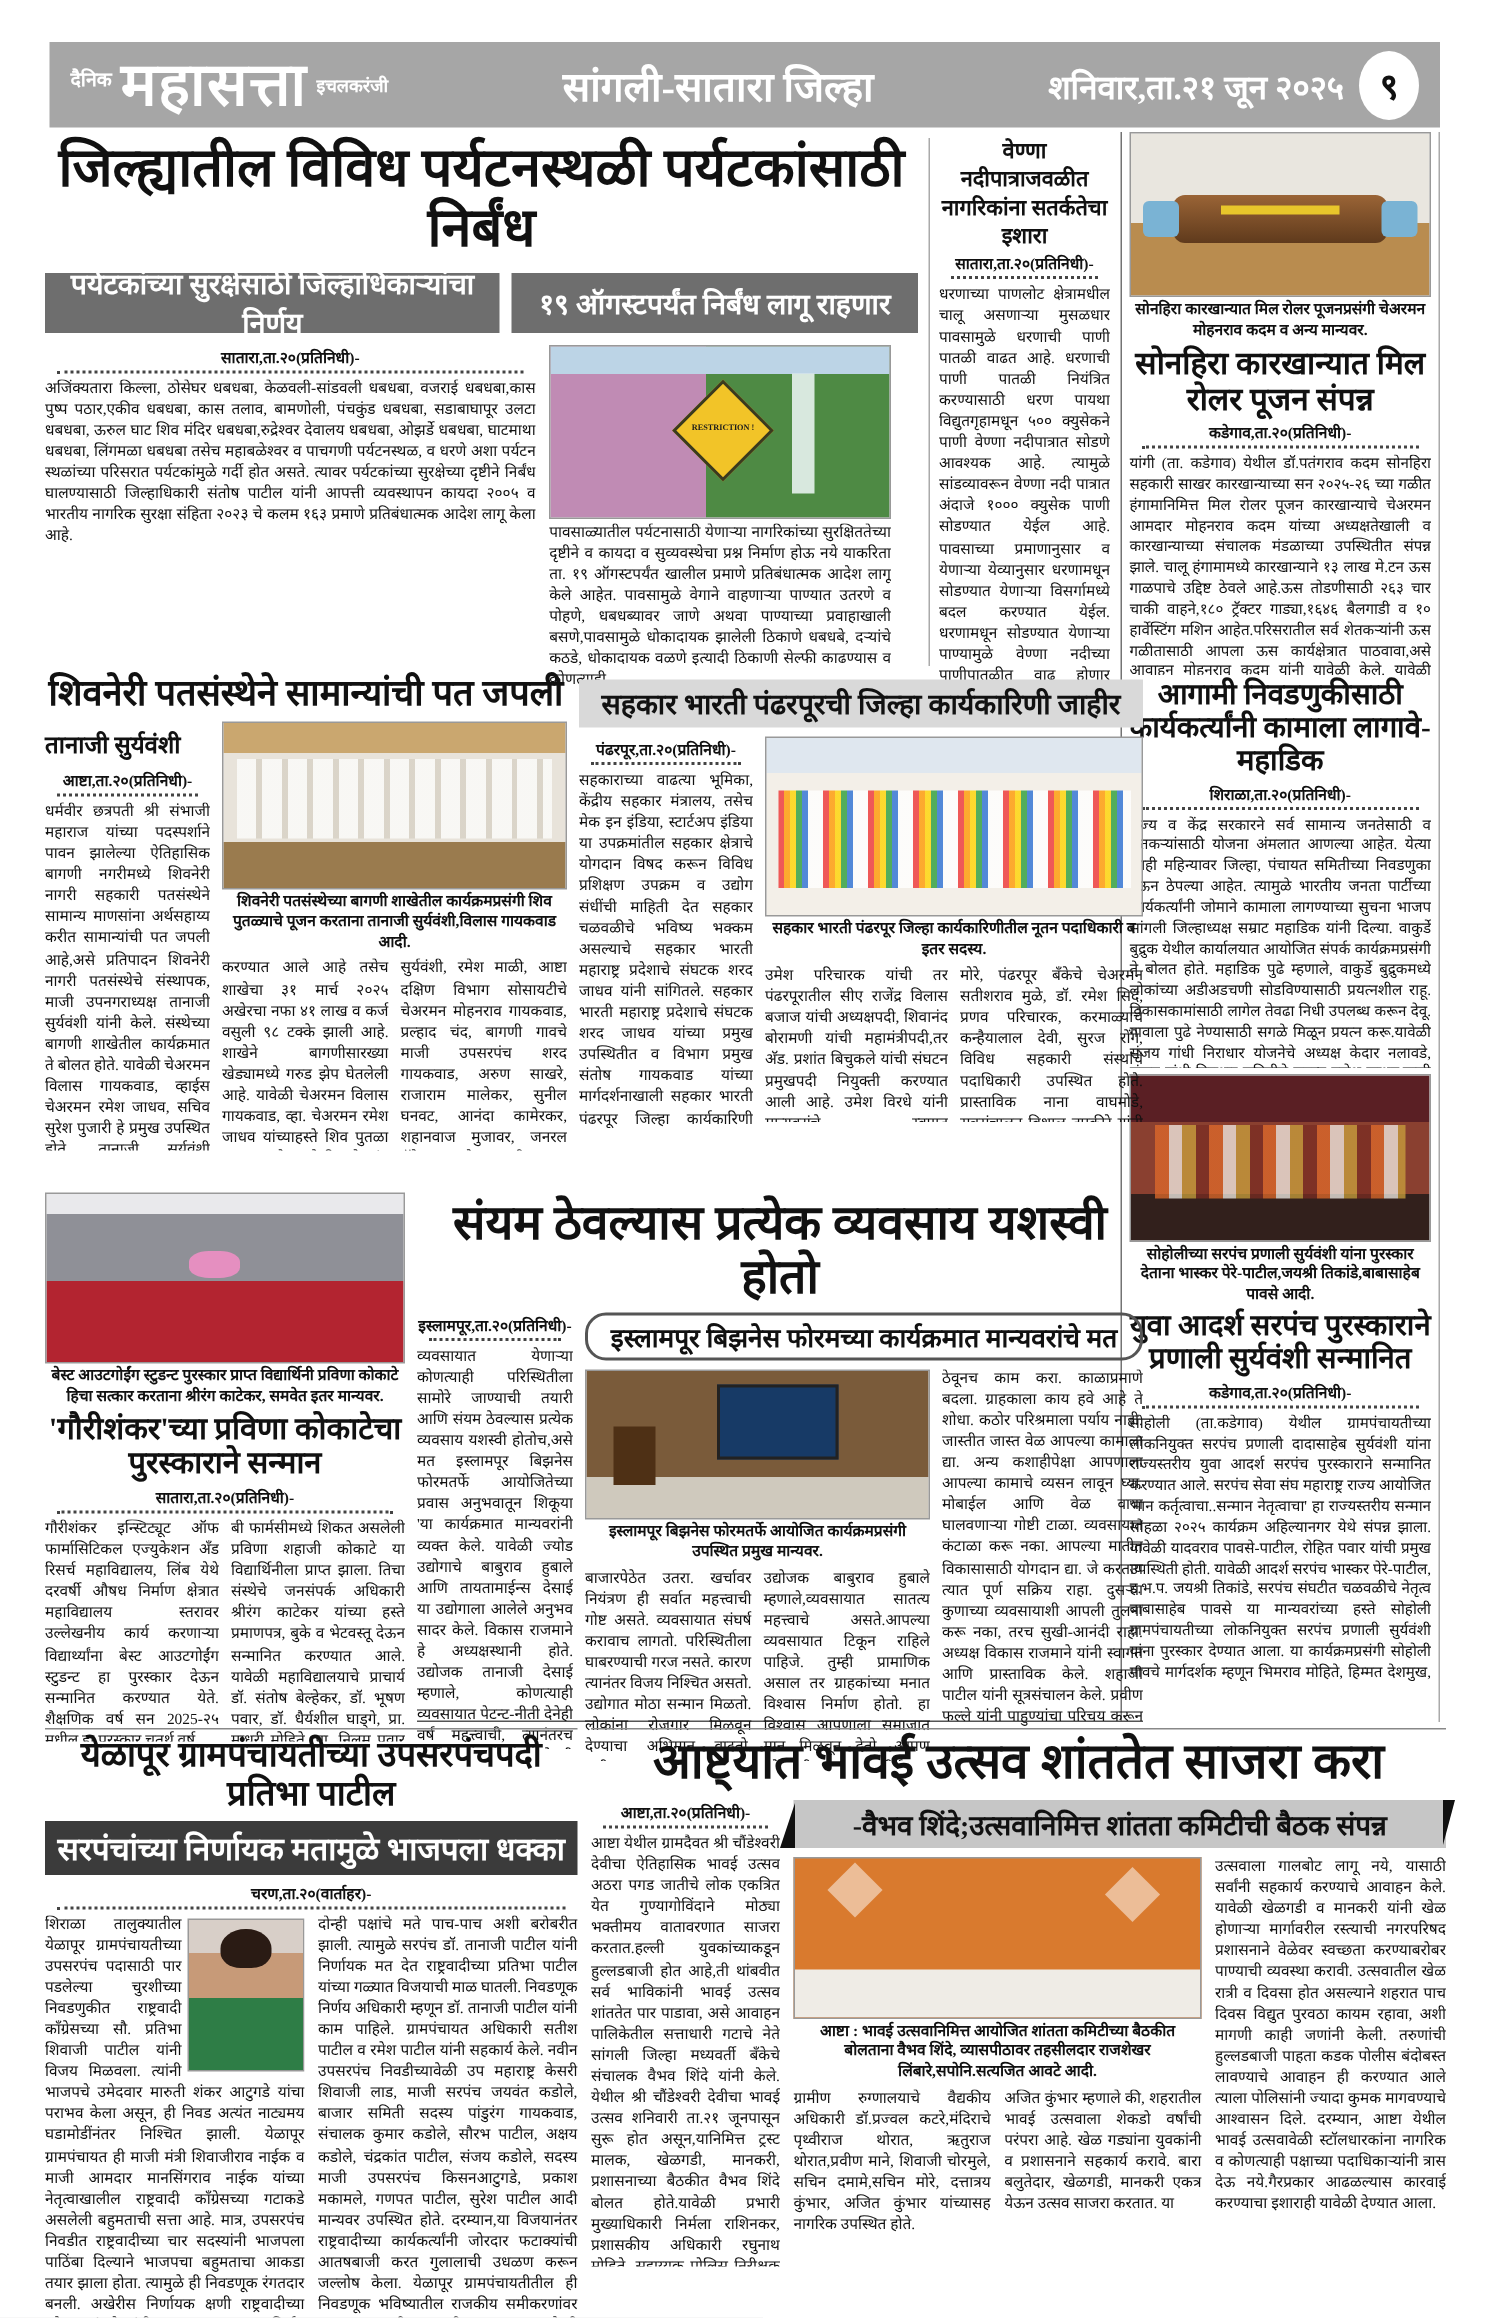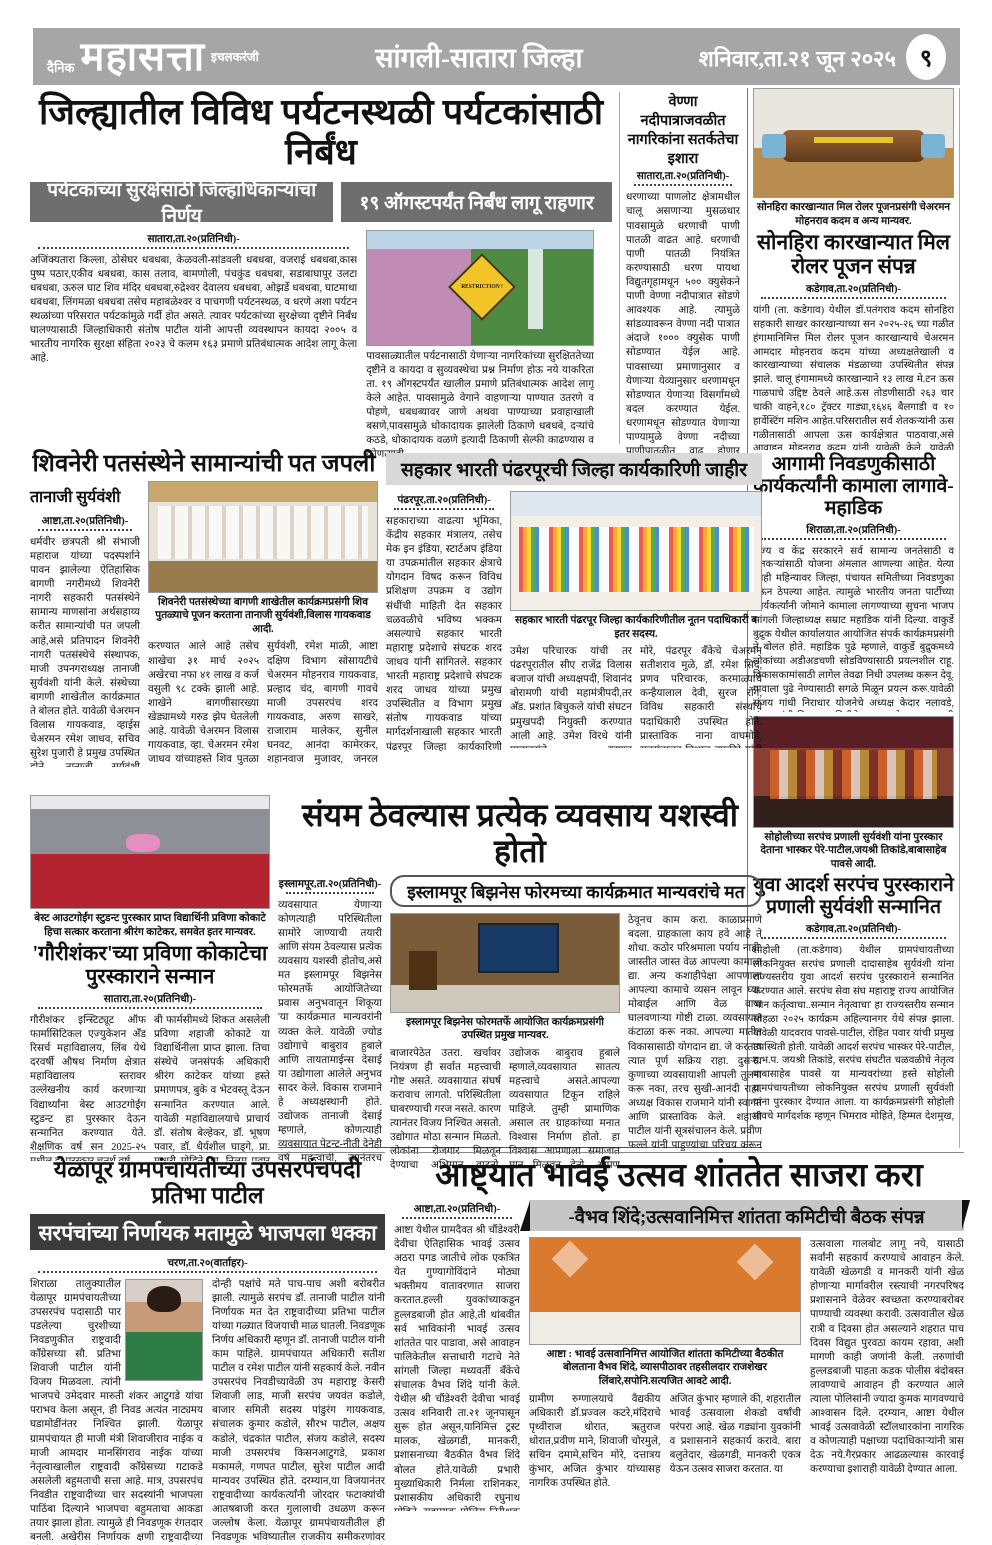--- a/index.html
+++ b/index.html
@@ -2,21 +2,21 @@
 <html><head>
 <meta charset="utf-8">
 <style>
   html,body{margin:0;padding:0;background:#f2f2f2;}
   .page{position:relative;width:992px;height:1545px;background:#fff;margin:0 auto;
         font-family:"Liberation Serif","DejaVu Serif",serif;color:#111;overflow:hidden;}
   
   .masthead{position:absolute;left:33px;top:28px;width:927px;height:57px;background:#a6a6a6;
             display:flex;align-items:center;justify-content:space-between;padding:0 14px;box-sizing:border-box;color:#fff;}
   .mh-left{display:flex;align-items:center;gap:6px;}
-  .mh-daily{font-size:13px;font-weight:bold;align-self:flex-start;margin-top:21px;}
+  .mh-daily{font-size:13px;font-weight:bold;align-self:flex-start;margin-top:6px;}
   .mh-title{font-size:40px;font-weight:bold;letter-spacing:1px;line-height:1;}
   .mh-city{font-size:12px;font-weight:bold;align-self:center;}
   .mh-edition{font-size:27px;font-weight:bold;}
   .mh-right{display:flex;align-items:center;gap:10px;text-align:center;}
   .mh-date{font-size:22px;font-weight:bold;}
   .page-badge{width:40px;height:46px;border-radius:50%;background:#fff;color:#111;display:flex;
               align-items:center;justify-content:center;font-size:24px;font-weight:bold;}
   
   .headline{font-weight:bold;line-height:1.12;text-align:center;}
   .col{font-size:10.3px;line-height:1.37;text-align:justify;overflow:hidden;}

